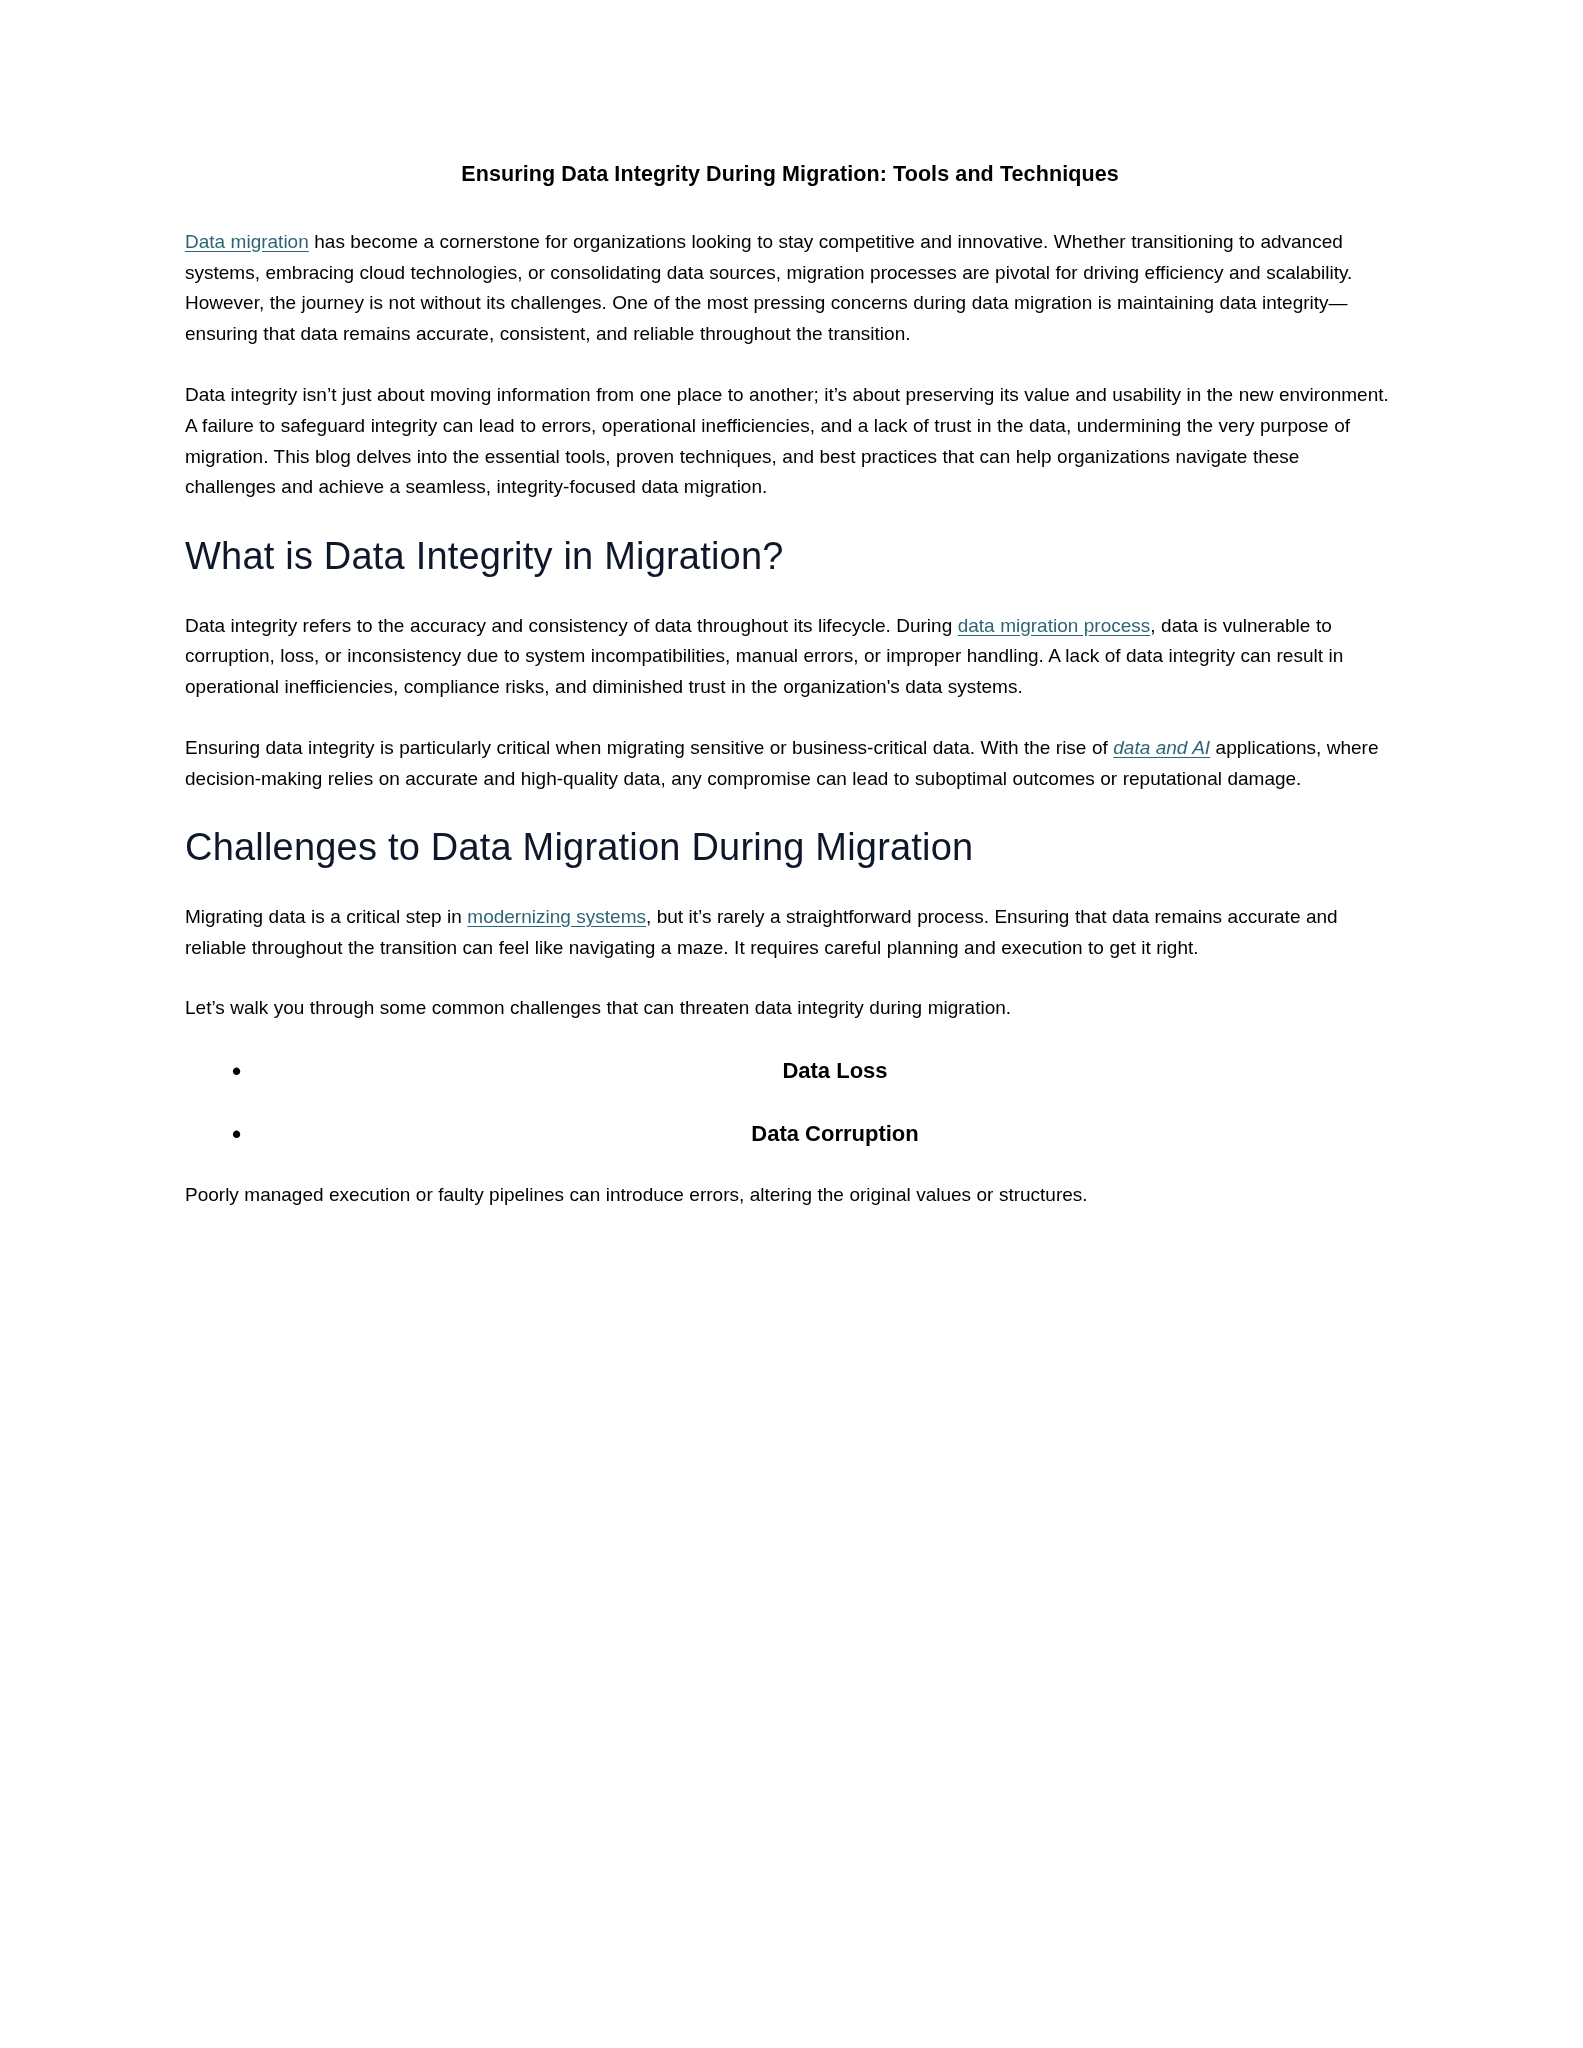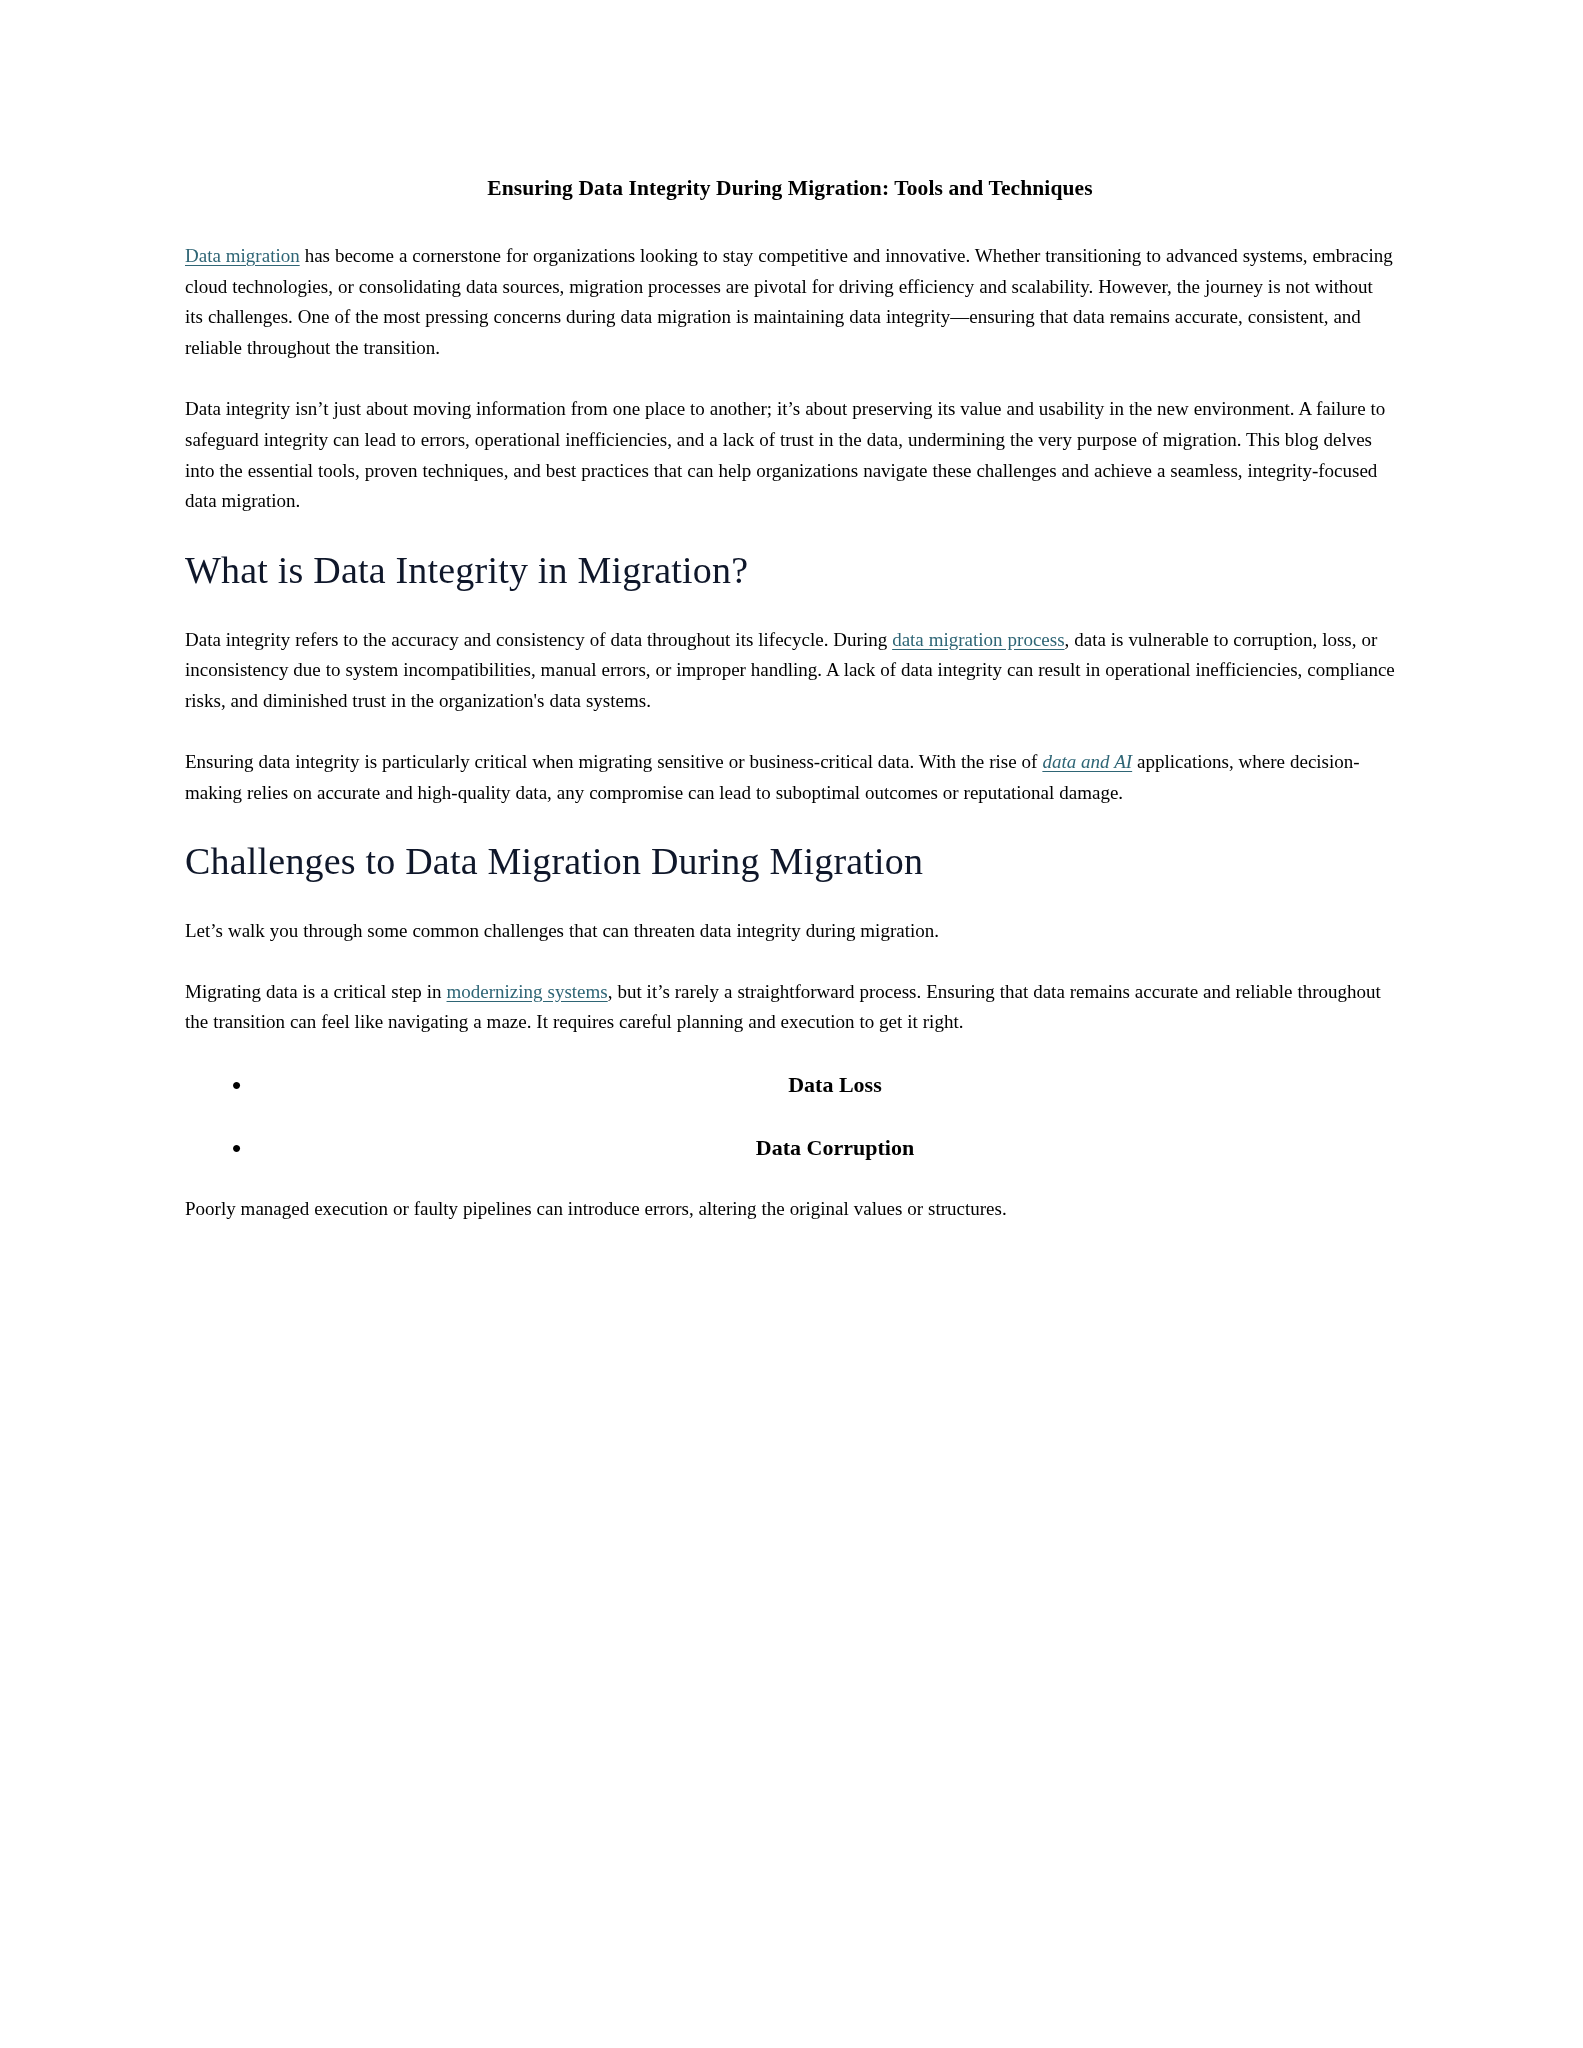--- a/index.html
+++ b/index.html
@@ -17,23 +17,22 @@
     width: 1583px;
     height: 2048px;
     background: #ffffff;
     margin: 0 auto;
     overflow: hidden;
     box-sizing: border-box;
   }
   .content {
     position: absolute;
     left: 185px;
-    top: 175px;
+    top: 161px;
     width: 1210px;
-    font-family: Liberation Serif, serif;
   }
 
   
   .doc-title {
     font-size: 21.5px;
     font-weight: bold;
     text-align: center;
     letter-spacing: 0.1px;
     margin: 0 0 38px 0;
     line-height: 1.3;
@@ -111,23 +110,23 @@
     <p class="body-para">Data integrity isn’t just about moving information from one place to another; it’s about preserving its value and usability in the new environment. A failure to safeguard integrity can lead to errors, operational inefficiencies, and a lack of trust in the data, undermining the very purpose of migration. This blog delves into the essential tools, proven techniques, and best practices that can help organizations navigate these challenges and achieve a seamless, integrity-focused data migration.</p>
 
     <h2 class="section-heading">What is Data Integrity in Migration?</h2>
 
     <p class="body-para"><span>Data integrity refers to the accuracy and consistency of data throughout its lifecycle. During </span><a class="doclink">data migration process</a><span>, data is vulnerable to corruption, loss, or inconsistency due to system incompatibilities, manual errors, or improper handling. A lack of data integrity can result in operational inefficiencies, compliance risks, and diminished trust in the organization's data systems.</span></p>
 
     <p class="body-para"><span>Ensuring data integrity is particularly critical when migrating sensitive or business-critical data. With the rise of </span><a class="doclink italic">data and AI</a><span> applications, where decision-making relies on accurate and high-quality data, any compromise can lead to suboptimal outcomes or reputational damage.</span></p>
 
     <h2 class="section-heading heading-gap-top">Challenges to Data Migration During Migration</h2>
 
+    <p class="body-para"><span>Migrating data is a critical step in </span><a class="doclink">modernizing systems</a><span>, but it’s rarely a straightforward process. Ensuring that data remains accurate and reliable throughout the transition can feel like navigating a maze. It requires careful planning and execution to get it right.</span></p>
+
     <p class="body-para">Let’s walk you through some common challenges that can threaten data integrity during migration.</p>
-
-    <p class="body-para"><span>Migrating data is a critical step in </span><a class="doclink">modernizing systems</a><span>, but it’s rarely a straightforward process. Ensuring that data remains accurate and reliable throughout the transition can feel like navigating a maze. It requires careful planning and execution to get it right.</span></p>
 
     <div class="bullet-block">
       <ul class="bullets">
         <li>Data Loss</li>
       </ul>
     </div>
 
     <div class="bullet-block">
       <ul class="bullets">
         <li>Data Corruption</li>

